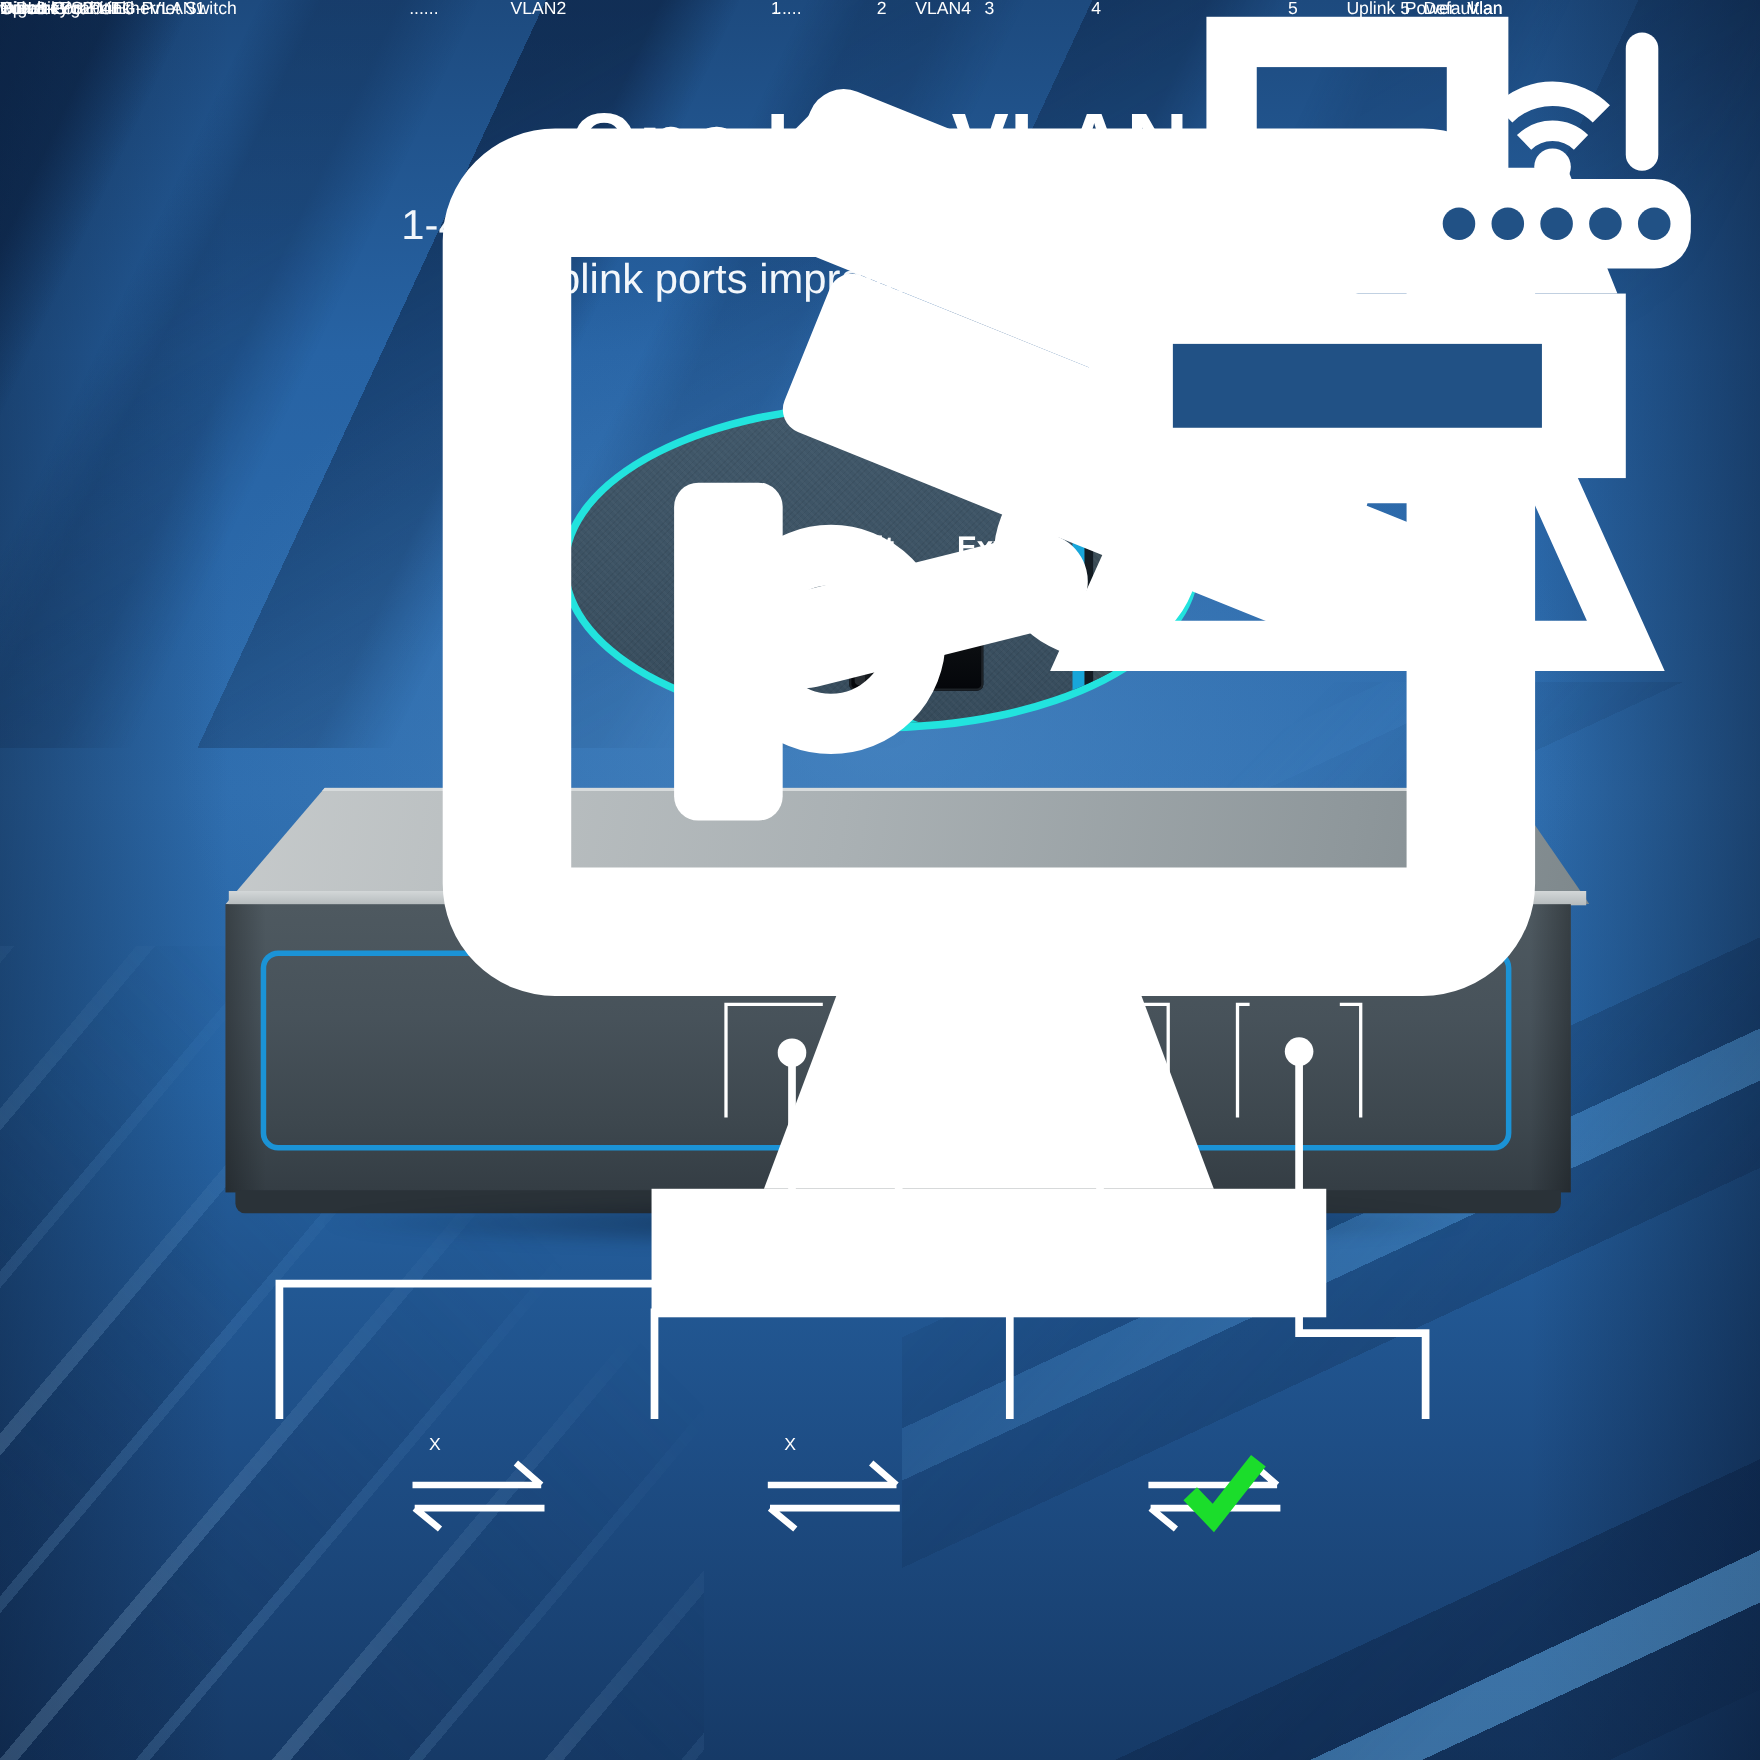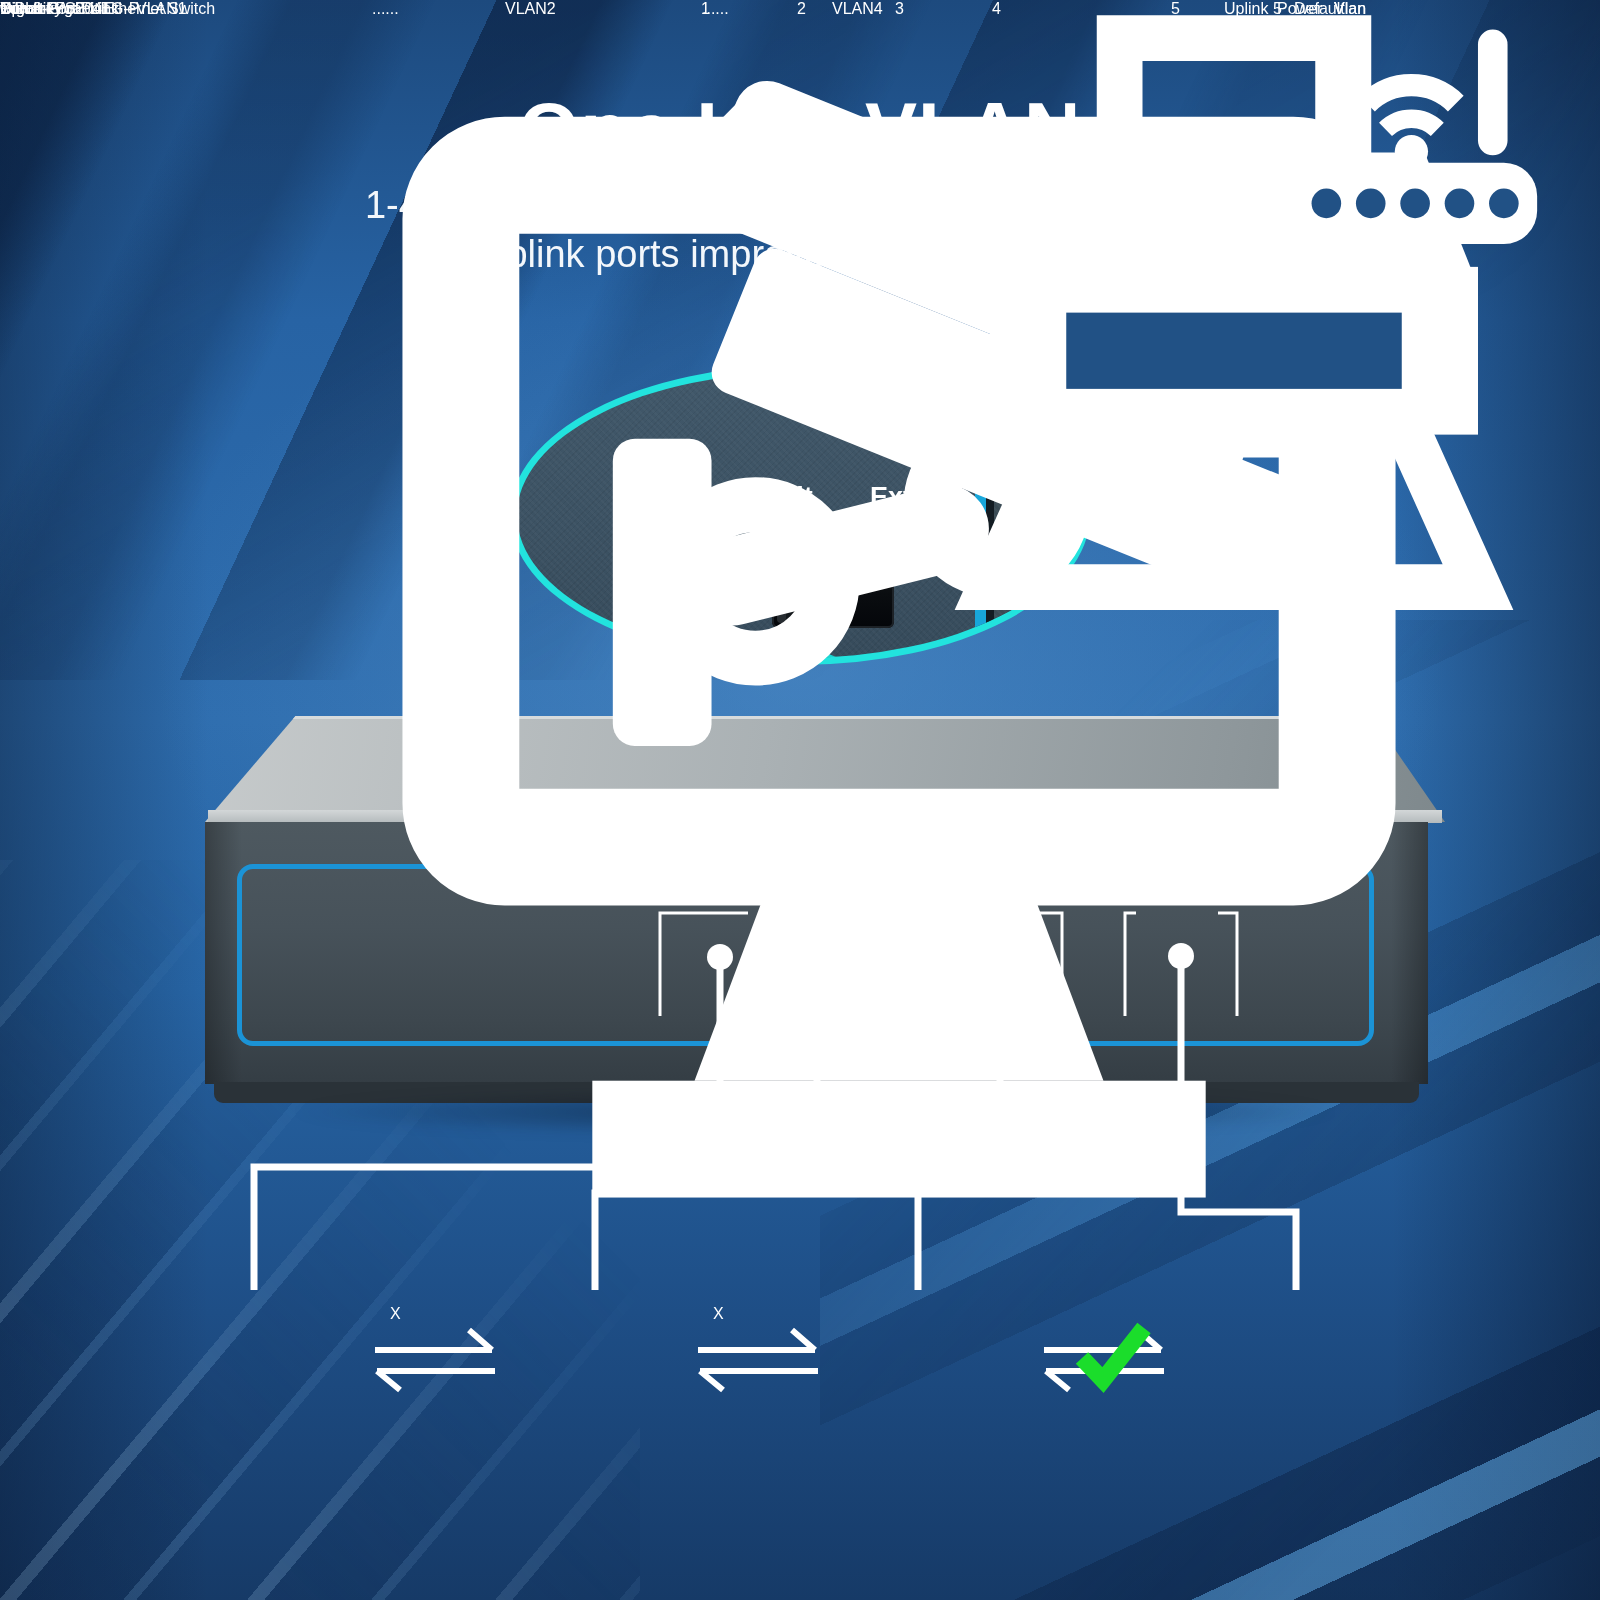--- a/index.html
+++ b/index.html
@@ -327,19 +327,19 @@
     <circle cx="45" cy="41" r="4.5" fill="#fff"></circle>
     <rect x="11" y="44" width="68" height="22" rx="9" fill="#fff"></rect>
     <circle cx="22" cy="55" r="4" fill="#215185"></circle>
       <circle cx="34" cy="55" r="4" fill="#215185"></circle>
     <circle cx="46" cy="55" r="4" fill="#215185"></circle>
       <circle cx="58" cy="55" r="4" fill="#215185"></circle>
     <circle cx="70" cy="55" r="4" fill="#215185"></circle>
   </svg>
 
   <div class="node-label" style="left:136px">VLAN1</div>
-  <div class="node-label" style="left:505px">VLAN2</div>
+  <div class="node-label" style="left:464px">VLAN2</div>
   <div class="node-label" style="left:832px">VLAN4</div>
   <div class="node-label" style="left:1224px">Uplink 5</div>
   <div class="sep-dots" style="left:372px">......</div>
   <div class="sep-dots" style="left:702px">......</div>
 
 </div>
 
 </body></html>

